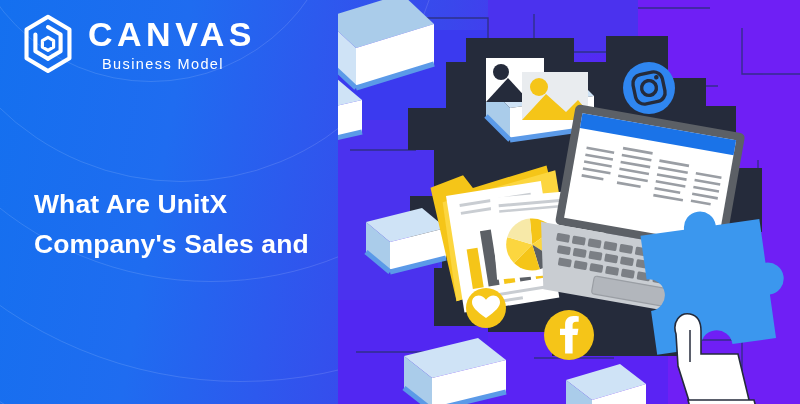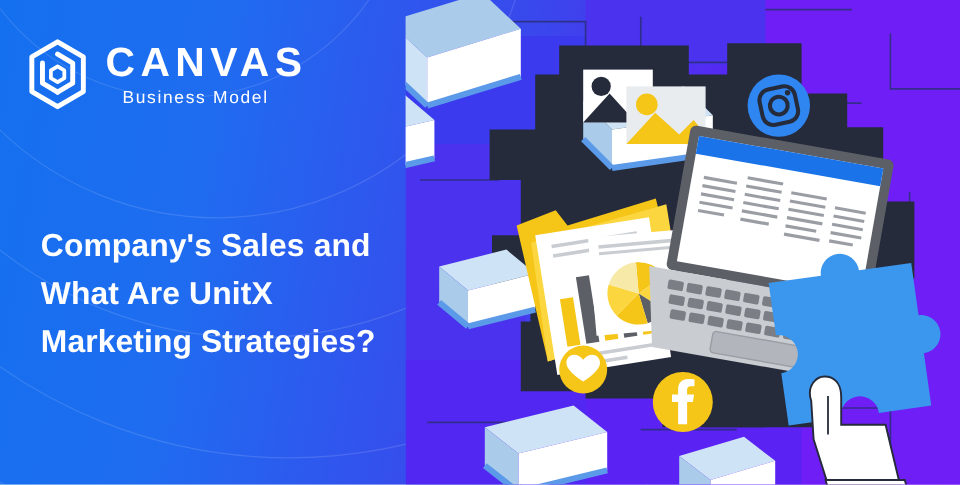--- a/index.html
+++ b/index.html
@@ -14,21 +14,21 @@
 
   
   .arcs{position:absolute;inset:0;overflow:hidden;pointer-events:none;}
   .arc{
     position:absolute;border-radius:50%;
     border:1.5px solid rgba(255,255,255,0.13);
     left:-40px;top:-300px;
   }
 
   
-  #logo{position:absolute;left:20px;top:32px;display:flex;align-items:center;gap:12px;}
+  #logo{position:absolute;left:20px;top:14px;display:flex;align-items:center;gap:12px;}
   #logo .mark{width:56px;height:60px;}
   #logo .wordmark{display:flex;flex-direction:column;line-height:1;}
   #logo .w-main{
     color:#fff;font-size:34px;font-weight:700;letter-spacing:4.5px;
   }
   #logo .w-sub{
     color:#fff;font-size:14.5px;font-weight:400;letter-spacing:1.4px;
     margin-top:6px;margin-left:14px;
   }
 
@@ -67,23 +67,22 @@
         <path d="M30 25 L36 28.5 L36 35.5 L30 39 L24 35.5 L24 28.5 Z" stroke="#ffffff" stroke-width="3.4" stroke-linejoin="round" fill="none"></path>
       </svg>
     </span>
     <span class="wordmark">
       <span class="w-main">CANVAS</span>
       <span class="w-sub">Business Model</span>
     </span>
   </div>
 
   <h1 id="headline">
+    <span class="ln">What Are UnitX</span>
     <span class="ln">Company's Sales and</span>
-    <span class="ln">What Are UnitX</span>
-    <span class="ln">Marketing Strategies?</span>
   </h1>
 
   <div id="illo">
     <svg viewBox="0 0 462 404" xmlns="http://www.w3.org/2000/svg">
 
       <g>
         <path d="M0 0 H462 V404 H0 Z" fill="none"></path>
         <path d="M150 0 H300 V54 H150 Z" fill="#4b32ee"></path>
         <path d="M300 0 H462 V120 H300 Z" fill="#6f1ff5"></path>
         <path d="M0 30 H150 V120 H0 Z" fill="#3b3aef"></path>

